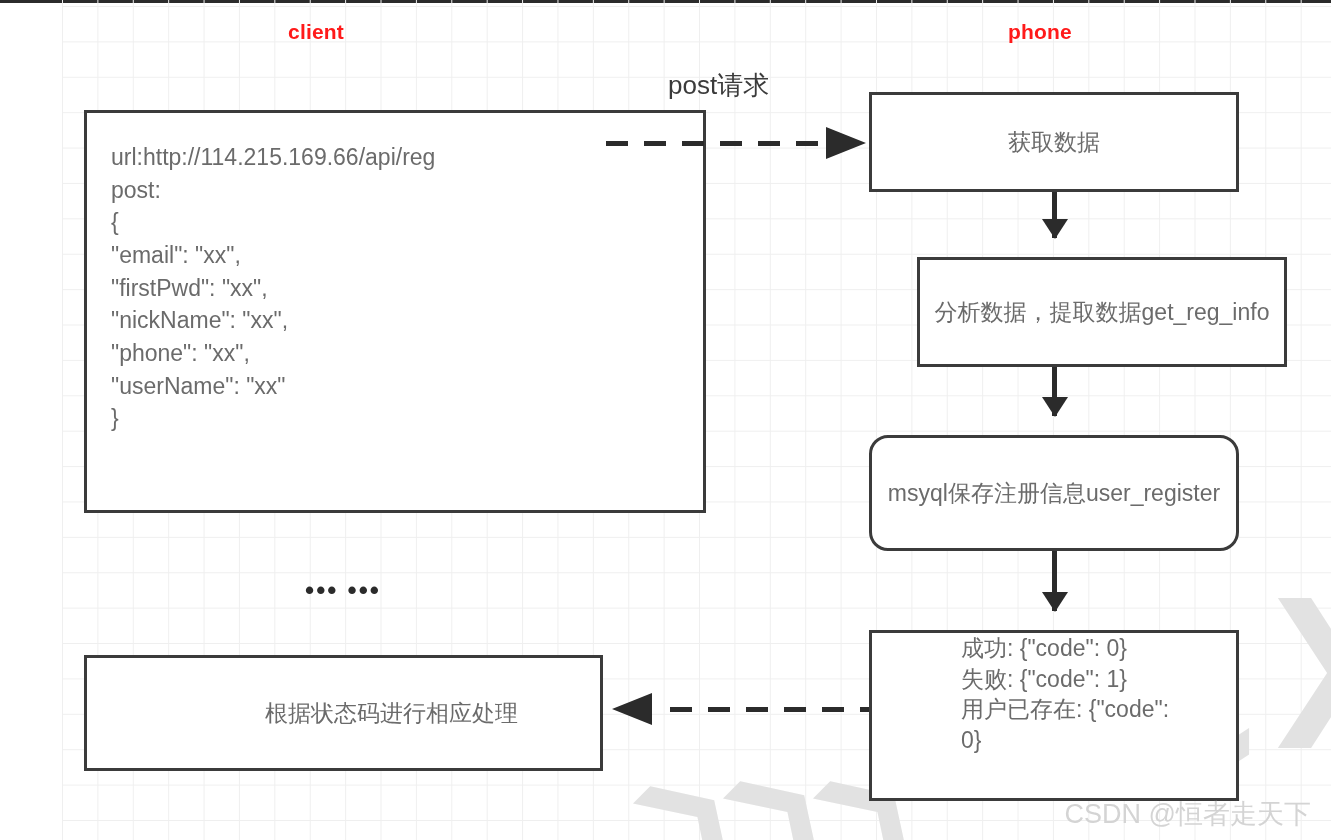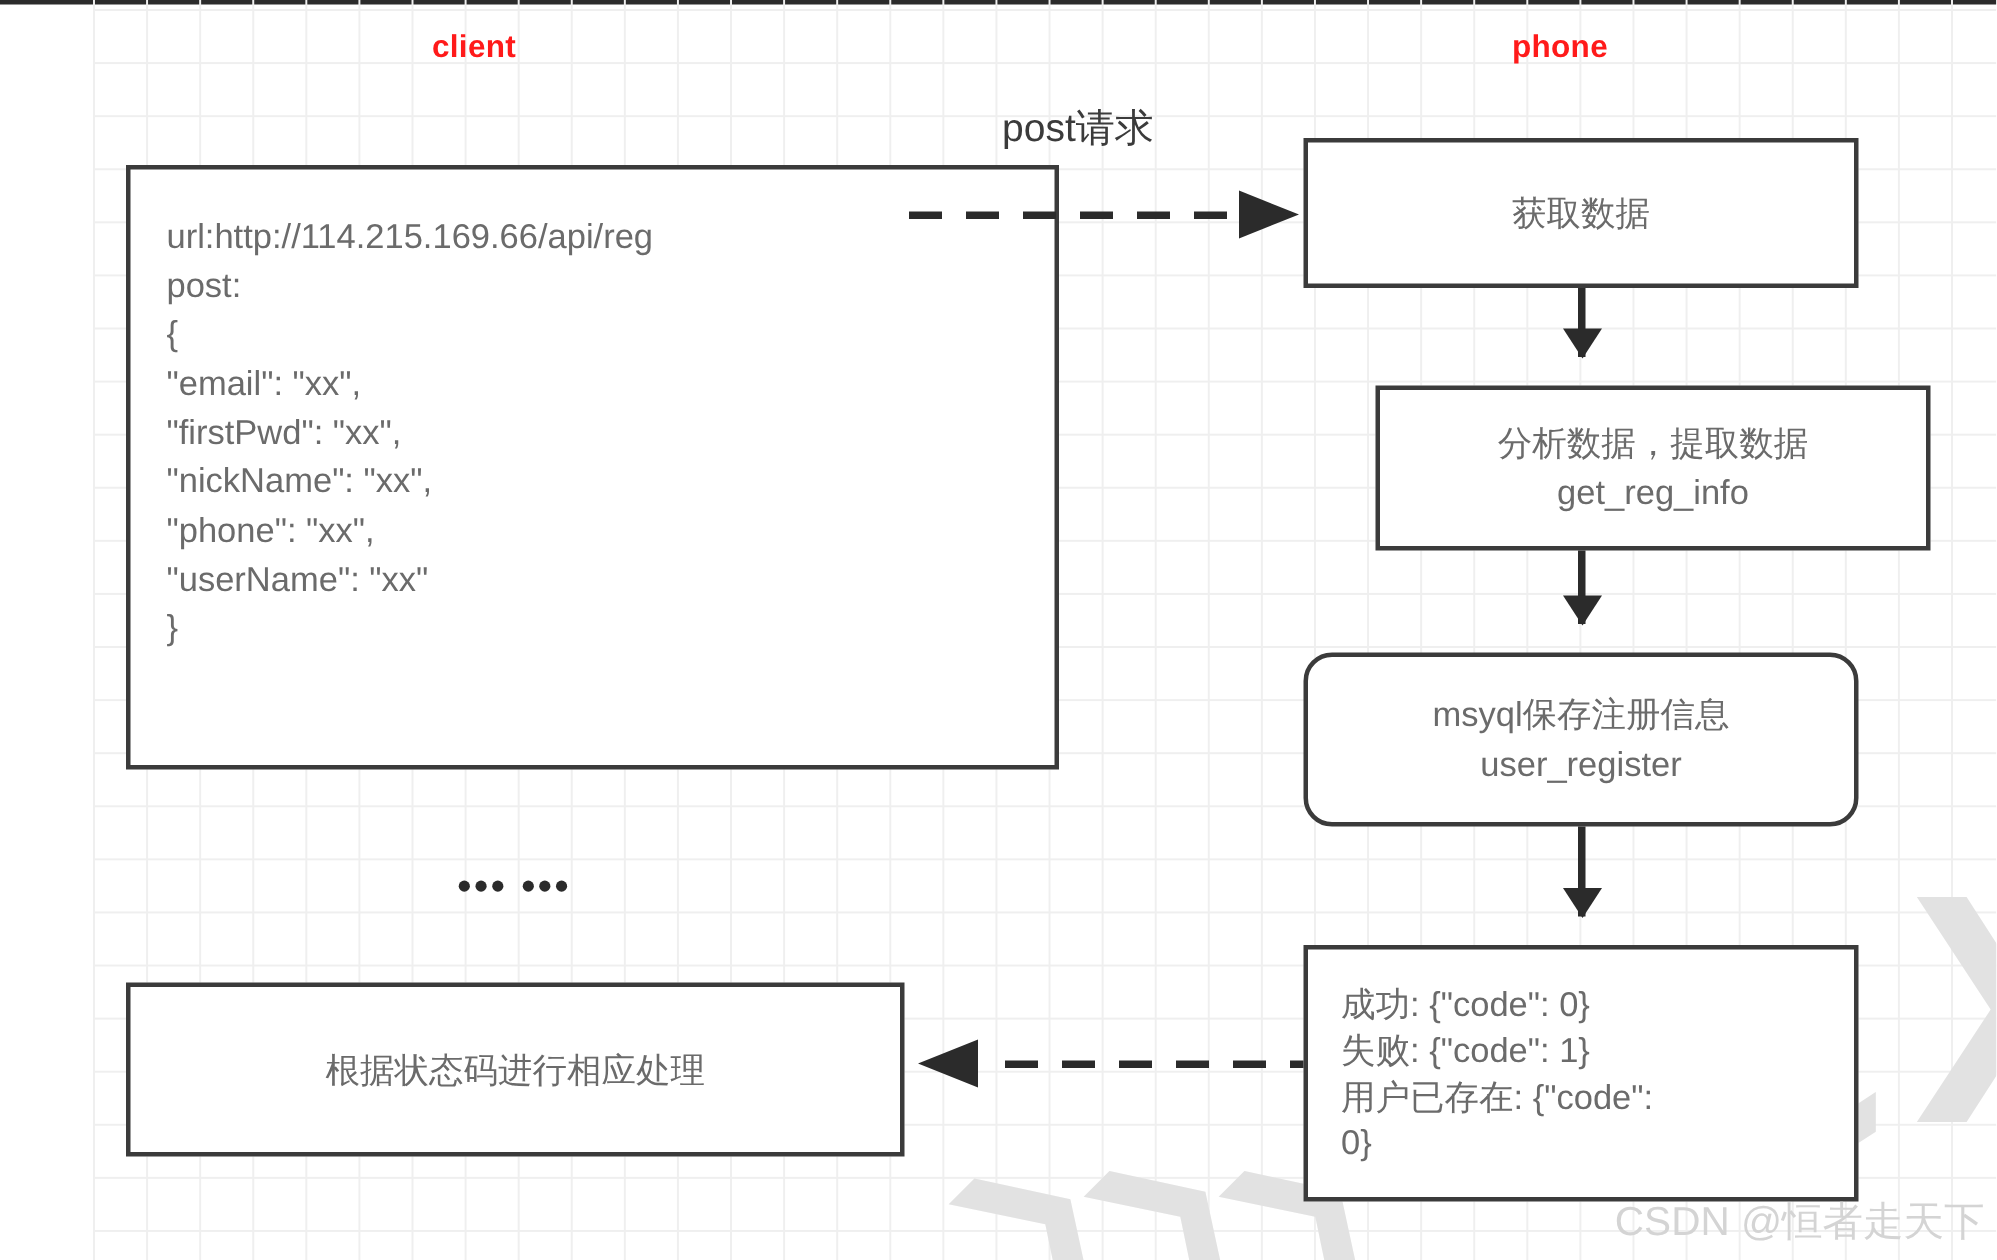--- a/index.html
+++ b/index.html
@@ -89,20 +89,21 @@
     left: 84px; top: 655px;
     width: 519px; height: 116px;
   }
   #client-handle-box .box-text {
     position: absolute;
     left: 0; top: 0;
     width: 100%; height: 100%;
     display: flex;
     align-items: center;
     justify-content: center;
+    padding-left: 48px;
   }
 
   .ellipsis-mark {
     position: absolute;
     left: 258px; top: 575px;
     width: 170px;
     text-align: center;
     color: #2b2b2b;
     font-size: 26px;
     font-weight: bold;
@@ -112,21 +113,20 @@
   
   .server-box {
     left: 869px;
     width: 370px;
   }
   .server-box .box-text {
     position: absolute;
     left: 0; top: 0;
     width: 100%; height: 100%;
     display: flex;
-    flex-direction: column;
     align-items: center;
     justify-content: center;
     text-align: center;
   }
   #server-box-1 { top: 92px; height: 100px; }
   #server-box-2 { top: 257px; height: 110px; margin-left: 48px; }
   #server-box-3 { top: 435px; height: 116px; border-radius: 19px; }
   #server-box-4 {
     top: 630px; height: 171px;
   }
@@ -196,21 +196,21 @@
   .edge-label {
     position: absolute;
     color: #3b3b3b;
     font-size: 26px;
     white-space: nowrap;
   }
   #post-label { left: 668px; top: 68px; }
 
   .watermark-text {
     position: absolute;
-    right: 8px; bottom: 8px;
+    right: 20px; bottom: 8px;
     color: #d4d4d4;
     font-size: 27px;
     white-space: nowrap;
     user-select: none;
   }
 </style>
 </head>
 <body>
 
 <div id="canvas">

